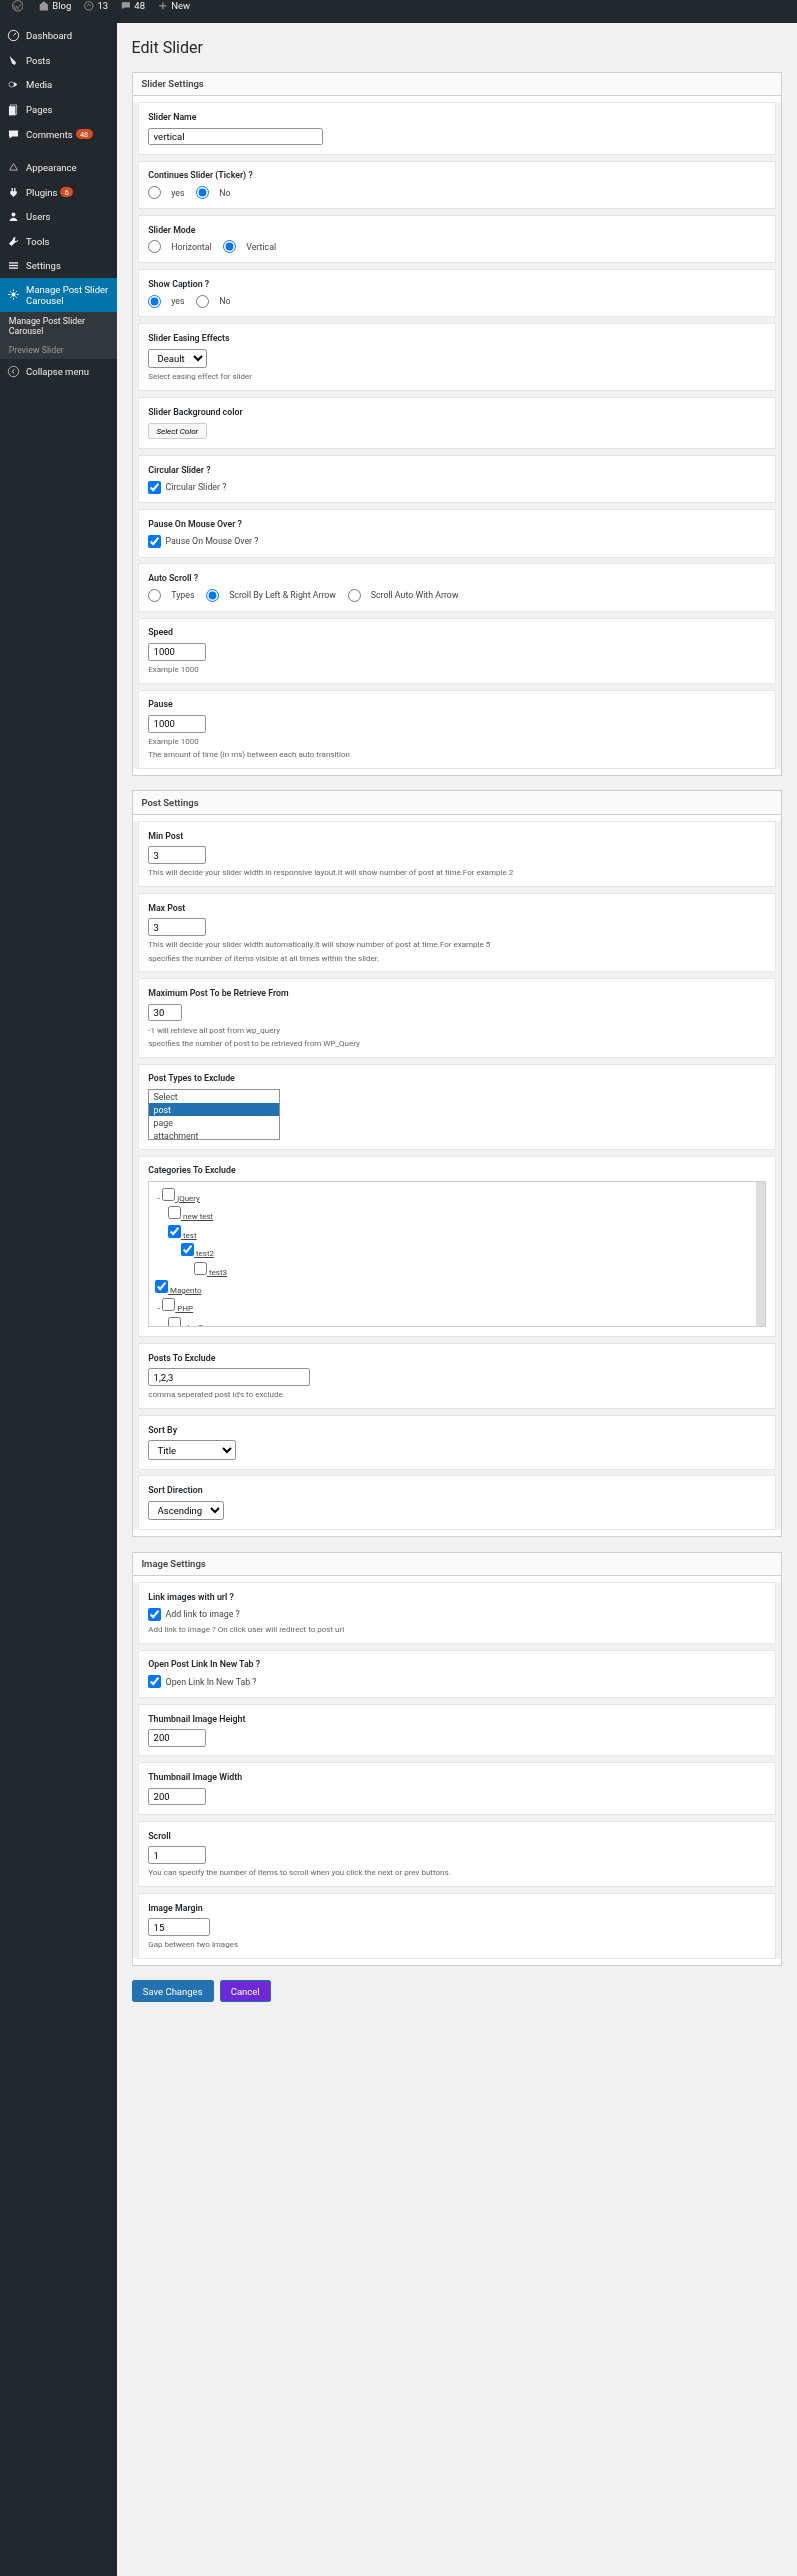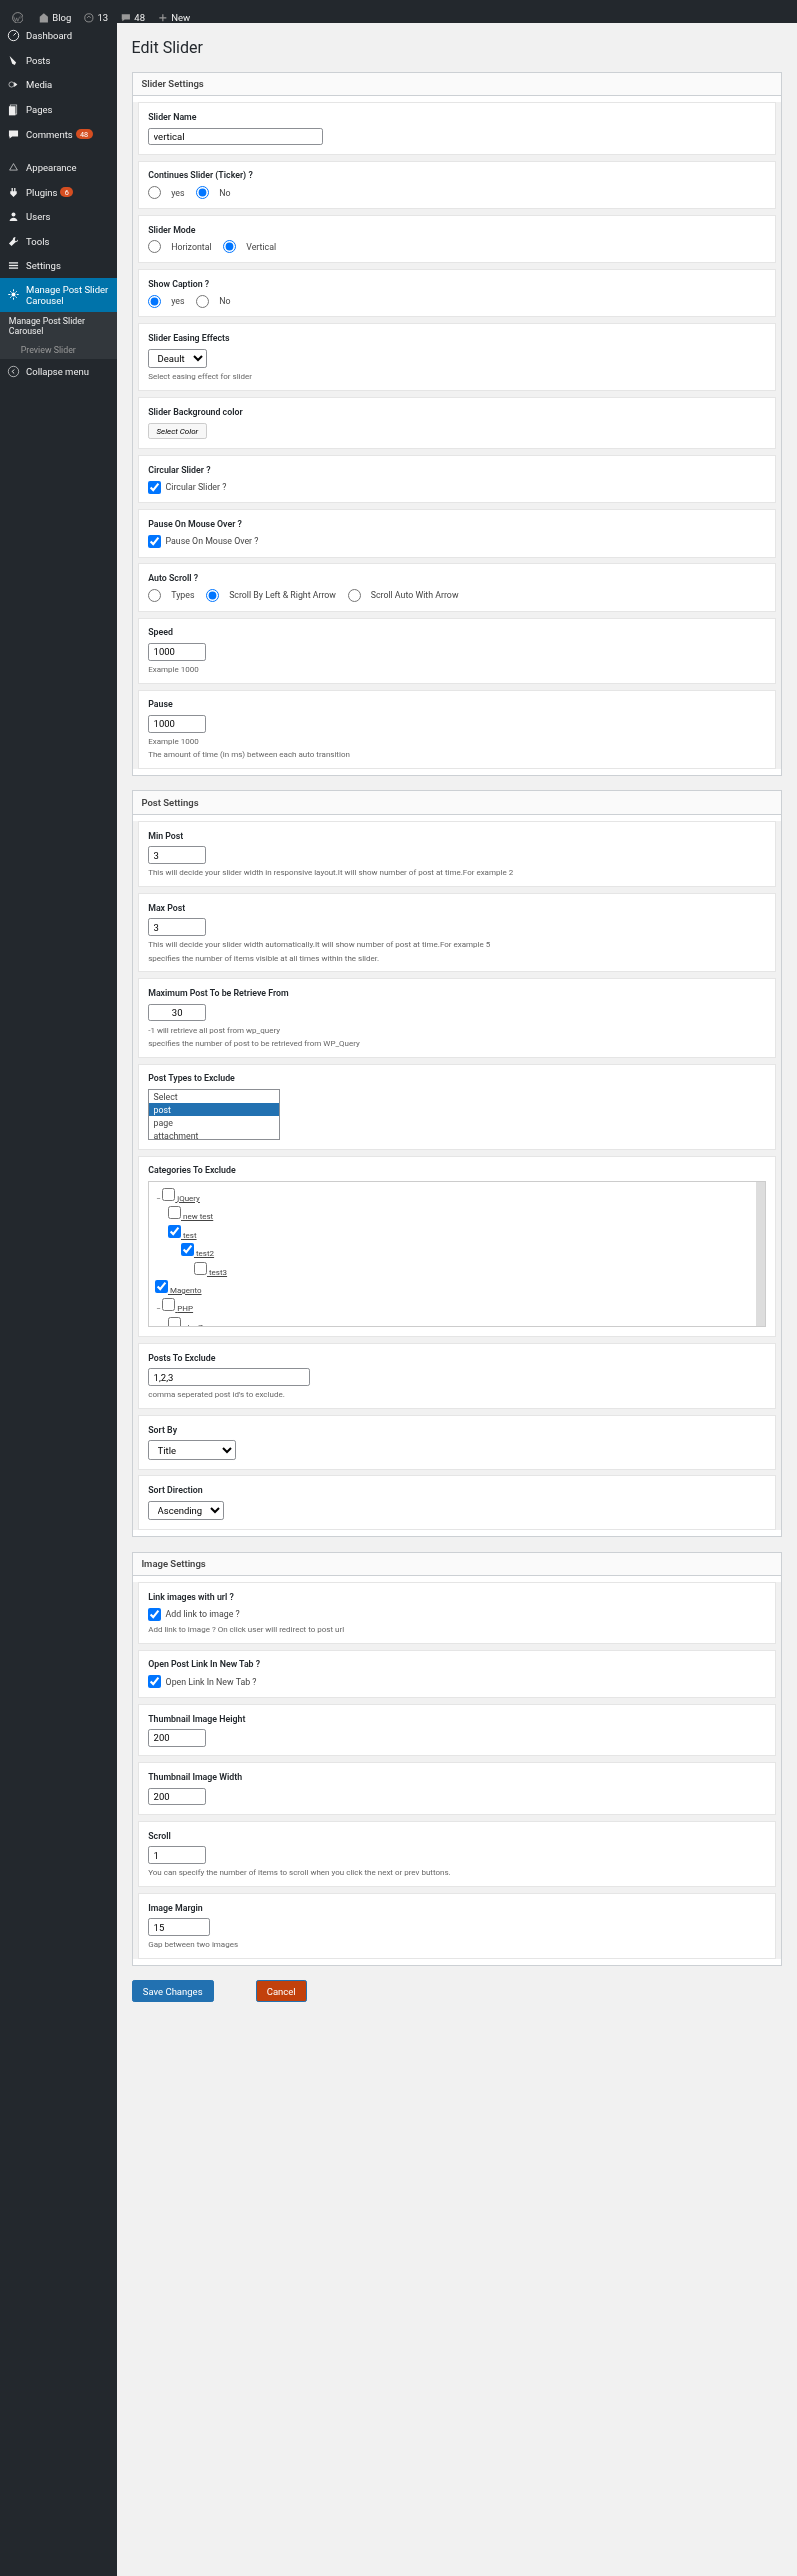--- a/index.html
+++ b/index.html
@@ -1,28 +1,28 @@
 <!DOCTYPE html>
 <html style="font-size:11.7px"><head>
 <meta charset="utf-8">
 <style>
 * { margin: 0; padding: 0; box-sizing: border-box; font-family: -apple-system, BlinkMacSystemFont, "Segoe UI", Roboto, sans-serif; }
 body { background: #f1f1f1; font-size: 9.5px; color: #444; }
 .topbar { background: #23282d; height: 23.4px; display: flex; align-items: center; padding: 0 5.8px; color: #eee; font-size: 9.5px; }
-.topbar-item { display: flex; align-items: flex-end; padding: 0 5.8px; cursor: pointer; height: 100%; }
+.topbar-item { display: flex; align-items: flex-start; padding: 0 5.8px; cursor: pointer; height: 100%; }
 .topbar-item svg { width: 11.7px; height: 11.7px; fill: #999; margin-right: 2.9px; }
 .topbar-item span { color: #eee; }
 .sidebar { position: absolute; top: 23.4px; left: 0; width: 117px; background: #23282d; min-height: calc(100% - 23.4px); }
 .sidebar-item { display: flex; align-items: center; padding: 5.8px 7.3px; color: #eee; cursor: pointer; font-size: 9.5px; }
 .sidebar-item.active { background: #0073aa; color: #fff; }
 .sidebar-item svg { width: 13px; height: 13px; fill: #999; margin-right: 5.8px; flex-shrink: 0; }
 .sidebar-item.active svg { fill: #fff; }
 .sidebar-sub { background: #32373c; }
 .sidebar-sub-item { padding: 4.4px 8.8px; color: #eee; font-size: 8.8px; cursor: pointer; }
-.sidebar-sub-item.muted { color: #999; margin-left: 12px; }
+.sidebar-sub-item.muted { color: #999; }
 .badge { background: #d54e21; color: #fff; border-radius: 7.3px; padding: 0.7px 4.4px; font-size: 7.3px; margin-left: 2.9px; }
 .main { margin-left: 117px; padding: 14.6px; }
 h1 { font-size: 16px; font-weight: 400; color: #23282d; margin-bottom: 14.6px; }
 .settings-box { background: #fff; border: 0.7px solid #ccd0d4; margin-bottom: 14.6px; }
 .settings-header { background: #fafafa; border-bottom: 0.7px solid #ccd0d4; padding: 5.8px 8.8px; font-weight: 600; font-size: 9.5px; }
 .settings-body { background: #f1f1f1; padding: 0; }
 .field-group { background: #fff; margin: 5.8px; border: 0.7px solid #e5e5e5; padding: 8.8px; }
 .field-label { font-weight: 600; font-size: 8.8px; color: #23282d; margin-bottom: 5.8px; display: block; }
 .field-help { font-size: 8px; color: #666; margin-top: 4.4px; }
 input[type=text], input[type=number], select { border: 0.7px solid #8c8f94; border-radius: 2.2px; padding: 2.2px 4.4px; font-size: 9.5px; }
@@ -35,21 +35,21 @@
 .listbox-item { padding: 1.5px 4.4px; font-size: 8.8px; cursor: pointer; }
 .listbox-item.selected { background: #2271b1; color: #fff; }
 .tree { border: 0.7px solid #ccc; padding: 5.8px; background: #fff; position: relative; height: 146px; overflow: auto; }
 .tree-scrollbar { position: absolute; right: 0; top: 0; bottom: 0; width: 8.8px; background: #ddd; }
 .tree ul { list-style: none; padding-left: 13px; }
 .tree > ul { padding-left: 0; text-decoration: underline; }
 .tree li { font-size: 8px; line-height: 1.8; }
 .tree-toggle { display: inline-block; width: 7.3px; text-align: center; color: #666; cursor: pointer; }
 .btn-row { margin-top: 7.3px; display: flex; gap: 5.8px; }
 .btn-primary { background: #2271b1; border: 0.7px solid #2271b1; color: #fff; padding: 4.4px 10.2px; border-radius: 2.2px; cursor: pointer; font-size: 9.5px; }
-.btn-secondary { background: #c2410c; border: 0.7px solid #2271b1; color: #fff; padding: 4.4px 10.2px; border-radius: 2.2px; cursor: pointer; font-size: 9.5px; margin-left: 36px; }
+.btn-secondary { background: #6d28d9; border: 0.7px solid #2271b1; color: #fff; padding: 4.4px 10.2px; border-radius: 2.2px; cursor: pointer; font-size: 9.5px; }
 </style>
 </head>
 <body>
 
 <div class="topbar">
   <div class="topbar-item">
       <svg viewBox="0 0 20 20">
         <circle cx="10" cy="10" r="9" fill="none" stroke="#999" stroke-width="1.5"></circle>
         <path d="M3 8l3 8 2-6 2 6 3-8M15 6c1 1 1 3 0 5" stroke="#999" fill="none"></path>
       </svg>
@@ -297,21 +297,21 @@
 
       <div class="field-group">
         <label class="field-label">Max Post</label>
         <input type="text" style="width: 58px;" value="3">
         <div class="field-help">This will decide your slider width automatically.It will show number of post at time.For example 5</div>
         <div class="field-help">specifies the number of items visible at all times within the slider.</div>
       </div>
 
       <div class="field-group">
         <label class="field-label">Maximum Post To be Retrieve From</label>
-        <input type="text" style="width: 58px; text-align: center;" value="30">
+        <input type="text" style="width: 34px;" value="30">
         <div class="field-help">-1 will retrieve all post from wp_query</div>
         <div class="field-help">specifies the number of post to be retrieved from WP_Query</div>
       </div>
 
       <div class="field-group">
         <label class="field-label">Post Types to Exclude</label>
         <div class="listbox">
           <div class="listbox-item">Select</div>
           <div class="listbox-item selected">post</div>
           <div class="listbox-item">page</div>

